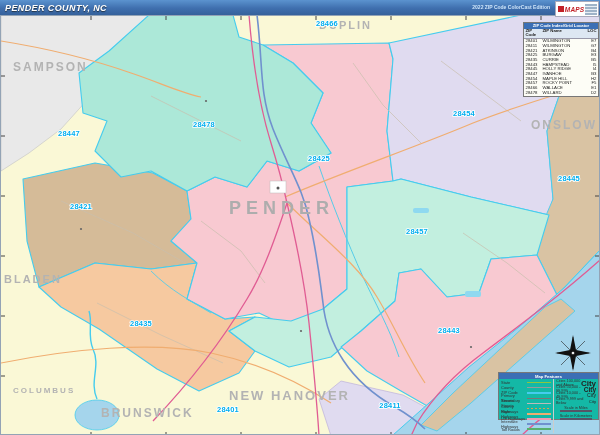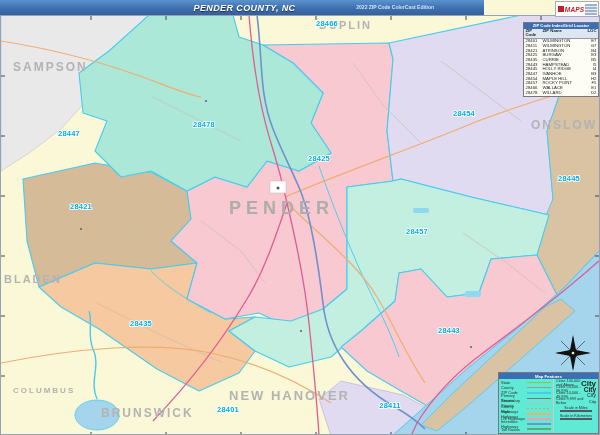--- a/index.html
+++ b/index.html
@@ -1,22 +1,22 @@
 <!DOCTYPE html>
 <html><head>
 <meta charset="utf-8">
 <style>
   html,body{margin:0;padding:0;background:#fff;}
   *{box-sizing:border-box;font-family:"Liberation Sans",sans-serif;}
   .screen{position:relative;width:600px;height:435px;overflow:hidden;background:#FAF8D6;}
 
   
-  .titlebar{position:absolute;top:0;left:0;width:484px;height:15px;
+  .titlebar{position:absolute;top:0;left:0;width:600px;height:15px;
     background:linear-gradient(180deg,#5b93cf 0%,#3f6fae 55%,#35619b 100%);
-    display:flex;align-items:center;z-index:30;justify-content:center;}
+    display:flex;align-items:center;z-index:30;}
   .titlebar .title{color:#fff;font-weight:bold;font-style:italic;font-size:9px;letter-spacing:.4px;padding-left:5px;text-shadow:0 1px 1px #234;}
   .titlebar .edition{position:absolute;right:50px;top:4px;color:#cfe6fa;font-size:5px;font-weight:bold;}
   .logo{position:absolute;right:1px;top:1px;width:44px;height:16px;background:#fff;border:1px solid #aab;
     display:flex;align-items:center;justify-content:flex-start;gap:1px;padding:1px;z-index:40;}
   .logo-mark{width:6px;height:6px;background:#c22027;display:inline-block;margin-left:1px;}
   .logo-text{color:#c22027;font-weight:bold;font-style:italic;font-size:6.5px;letter-spacing:.2px;}
   .logo-block{width:12px;height:11px;margin-left:auto;background:#9fb3c8;
     background-image:repeating-linear-gradient(180deg,#9fb3c8 0 2px,#e8eef5 2px 3px);}
 
   
@@ -27,21 +27,21 @@
   .zip-table{position:absolute;left:522px;top:6px;width:76px;background:#fdfdf6;border:1px solid #777;z-index:20;
     font-size:4.3px;line-height:4.7px;color:#222;}
   .zip-table .tbl-header{background:#3b6fb5;color:#fff;font-weight:bold;text-align:center;font-size:4.2px;padding:.5px 0;}
   .zip-row{display:flex;padding:0 1.5px;}
   .zip-row.head{background:#dde7f2;font-weight:bold;border-bottom:.5px solid #99a;}
   .zip-col-zip{width:17px;}
   .zip-col-name{flex:1;}
   .zip-col-loc{width:9px;text-align:right;}
 
   
-  .legend{position:absolute;left:497px;top:356px;width:101px;height:62px;background:#5eead4;border:1px solid #777;z-index:20;}
+  .legend{position:absolute;left:497px;top:356px;width:101px;height:48px;background:#14b8a6;border:1px solid #777;z-index:20;}
   .legend .tbl-header{background:#3b6fb5;color:#fff;font-weight:bold;text-align:center;font-size:4.2px;padding:.5px 0;}
   .legend-cols{display:flex;}
   .legend-left{width:54px;padding:1px 2px;}
   .legend-right{flex:1;padding:1px 2px;border-left:.5px solid #ccc;}
   .feat-row{display:flex;align-items:center;height:5.2px;}
   .feat-label{font-size:4px;color:#333;width:26px;}
   .feat-line{flex:1;height:1.2px;background:#999;}
   .fl-state{background:#8cc63f;}
   .fl-county{background:#9a9a9a;}
   .fl-zip{background:#45ccee;height:1.6px;}

